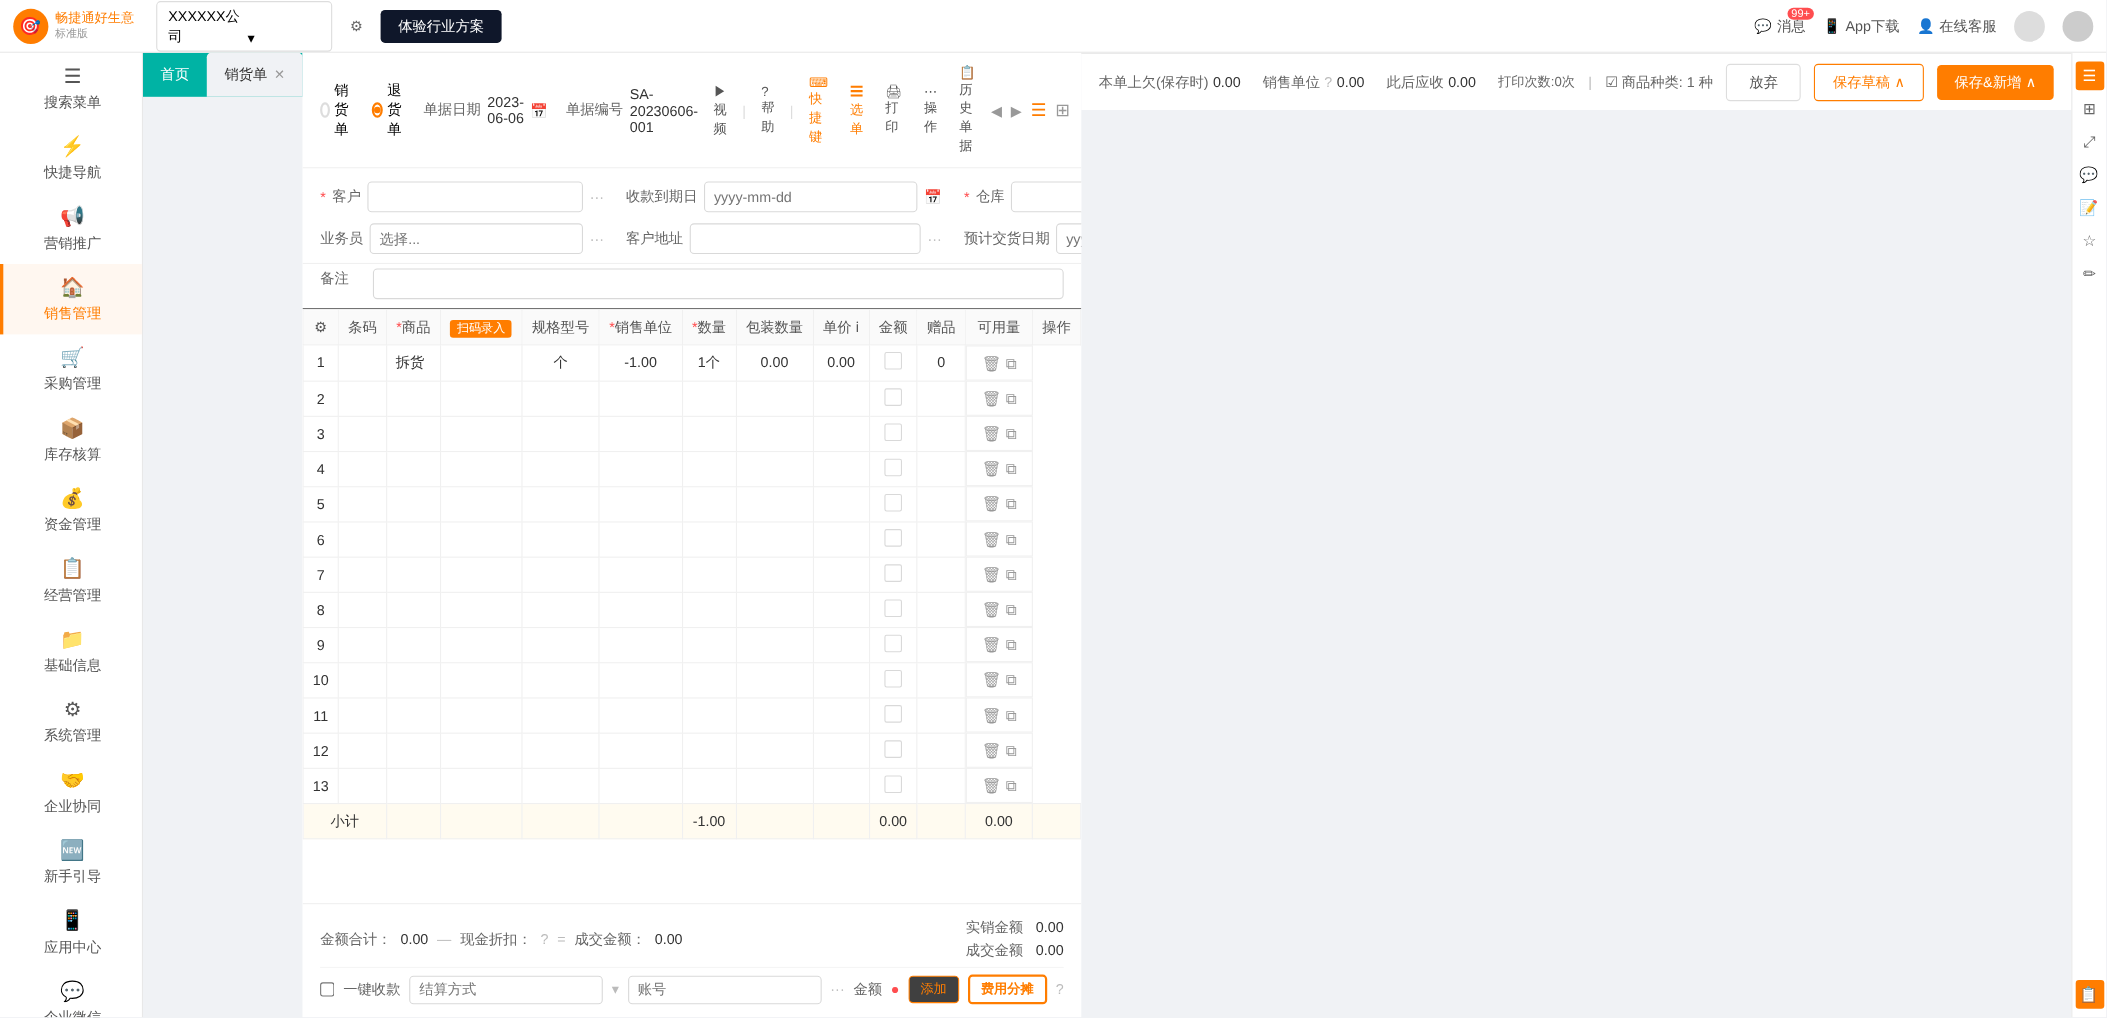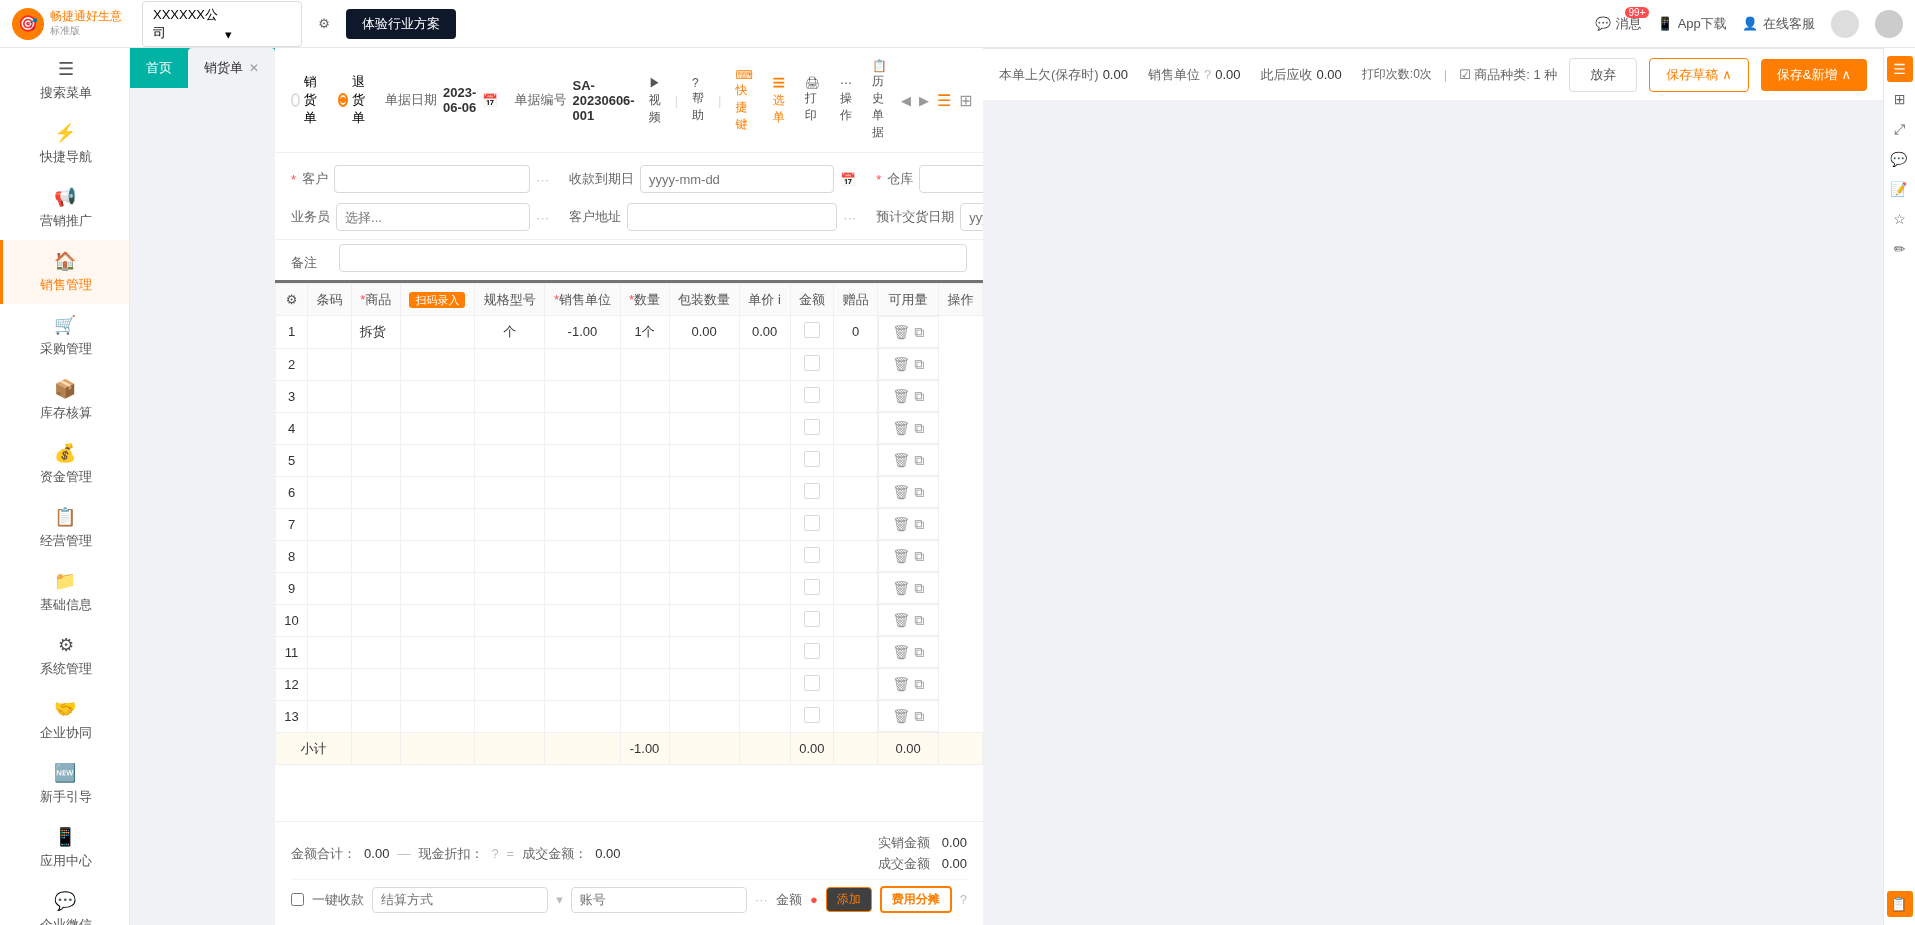--- a/index.html
+++ b/index.html
@@ -187,21 +187,21 @@
     }
     .radio-dot.checked { border-color: #ff7d00; }
     .radio-dot.checked::after {
       content: '';
       width: 6px; height: 6px;
       border-radius: 50%;
       background: #ff7d00;
     }
     .field-group { display: flex; align-items: center; gap: 6px; margin-left: 8px; }
     .field-label { color: #666; white-space: nowrap; }
-    .field-value { color: #333; font-weight: 700; }
+    .field-value { color: #333; font-weight: 400; }
     .toolbar-right { margin-left: auto; display: flex; align-items: center; gap: 8px; }
     .toolbar-btn {
       display: flex; align-items: center; gap: 3px;
       color: #555; cursor: pointer; font-size: 12px;
       padding: 3px 6px; border-radius: 3px;
     }
     .toolbar-btn.primary { color: #ff7d00; }
 
     
     .form-fields {
@@ -224,23 +224,23 @@
       border-radius: 4px;
       padding: 4px 8px;
       color: #333;
       min-width: 0;
       height: 28px;
     }
     .field-suffix { color: #bbb; cursor: pointer; }
     .remark-row {
       padding: 4px 16px 8px;
       display: flex;
-      align-items: flex-end;
+      align-items: flex-start;
       gap: 22px;
-      border-bottom: 3px solid #737373;
+      border-bottom: 1px solid #737373;
       flex-shrink: 0;
     }
 
     
     .table-wrapper {
       flex: 1;
       overflow: auto;
     }
     .data-table {
       width: 100%;

